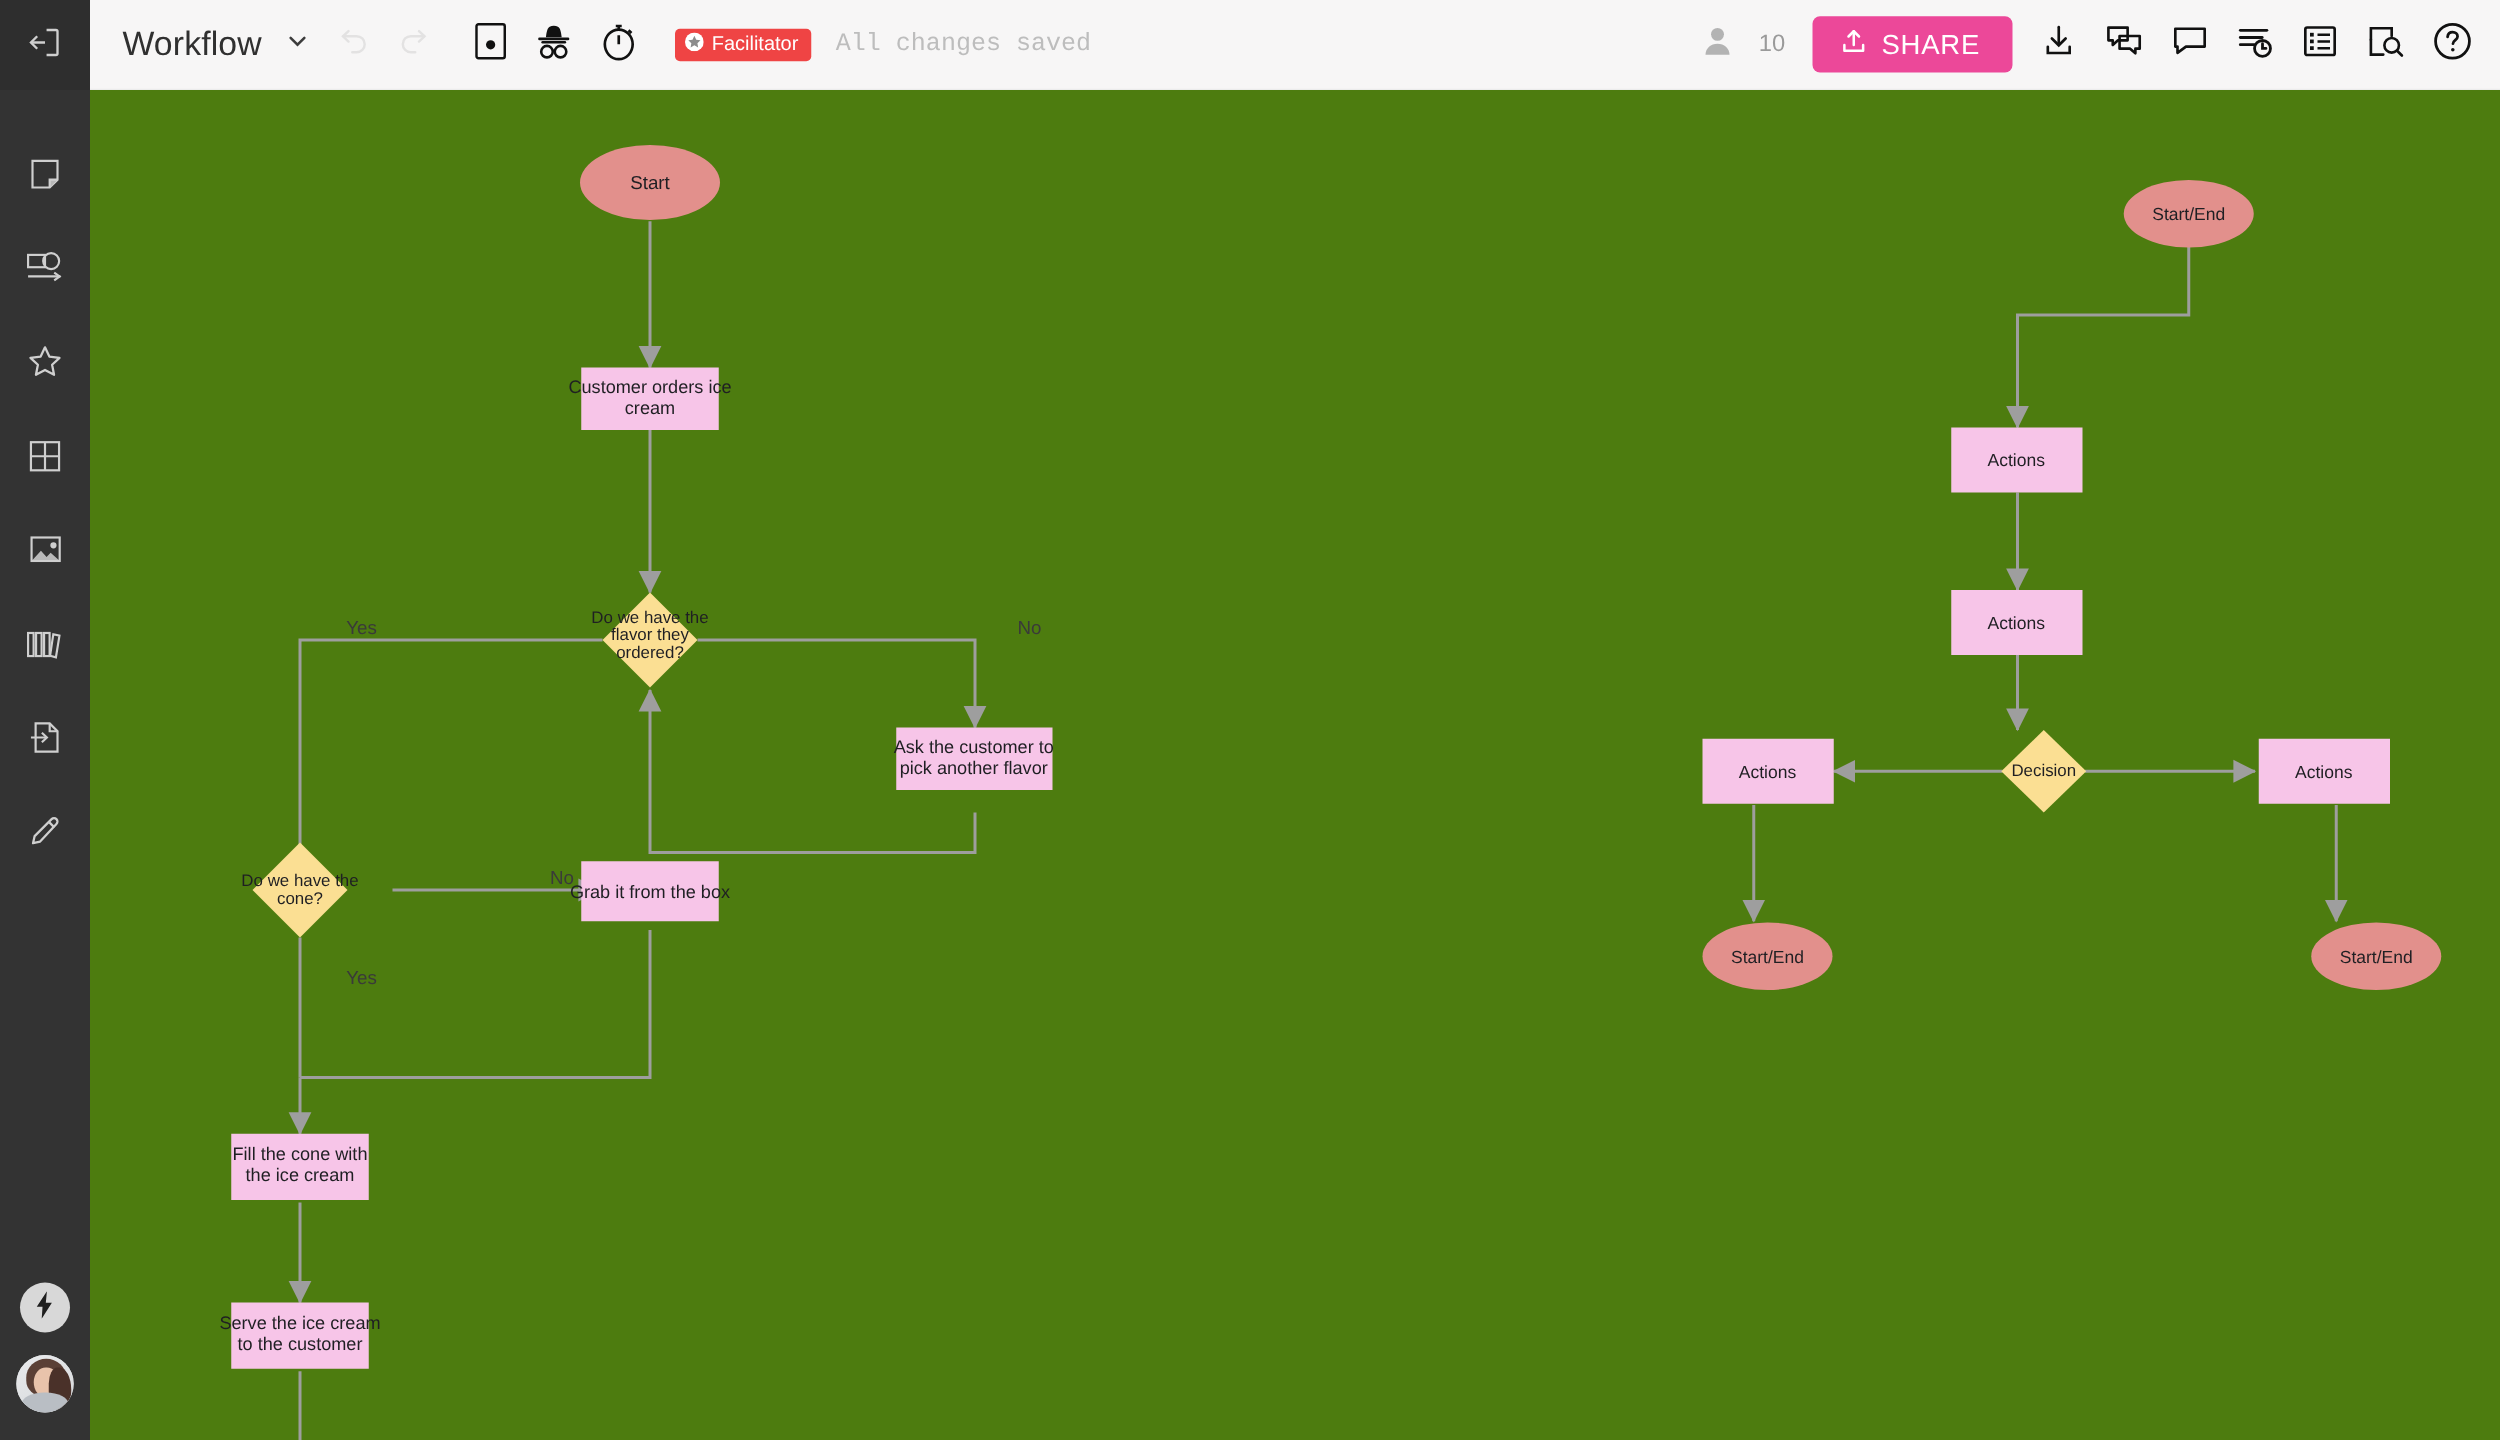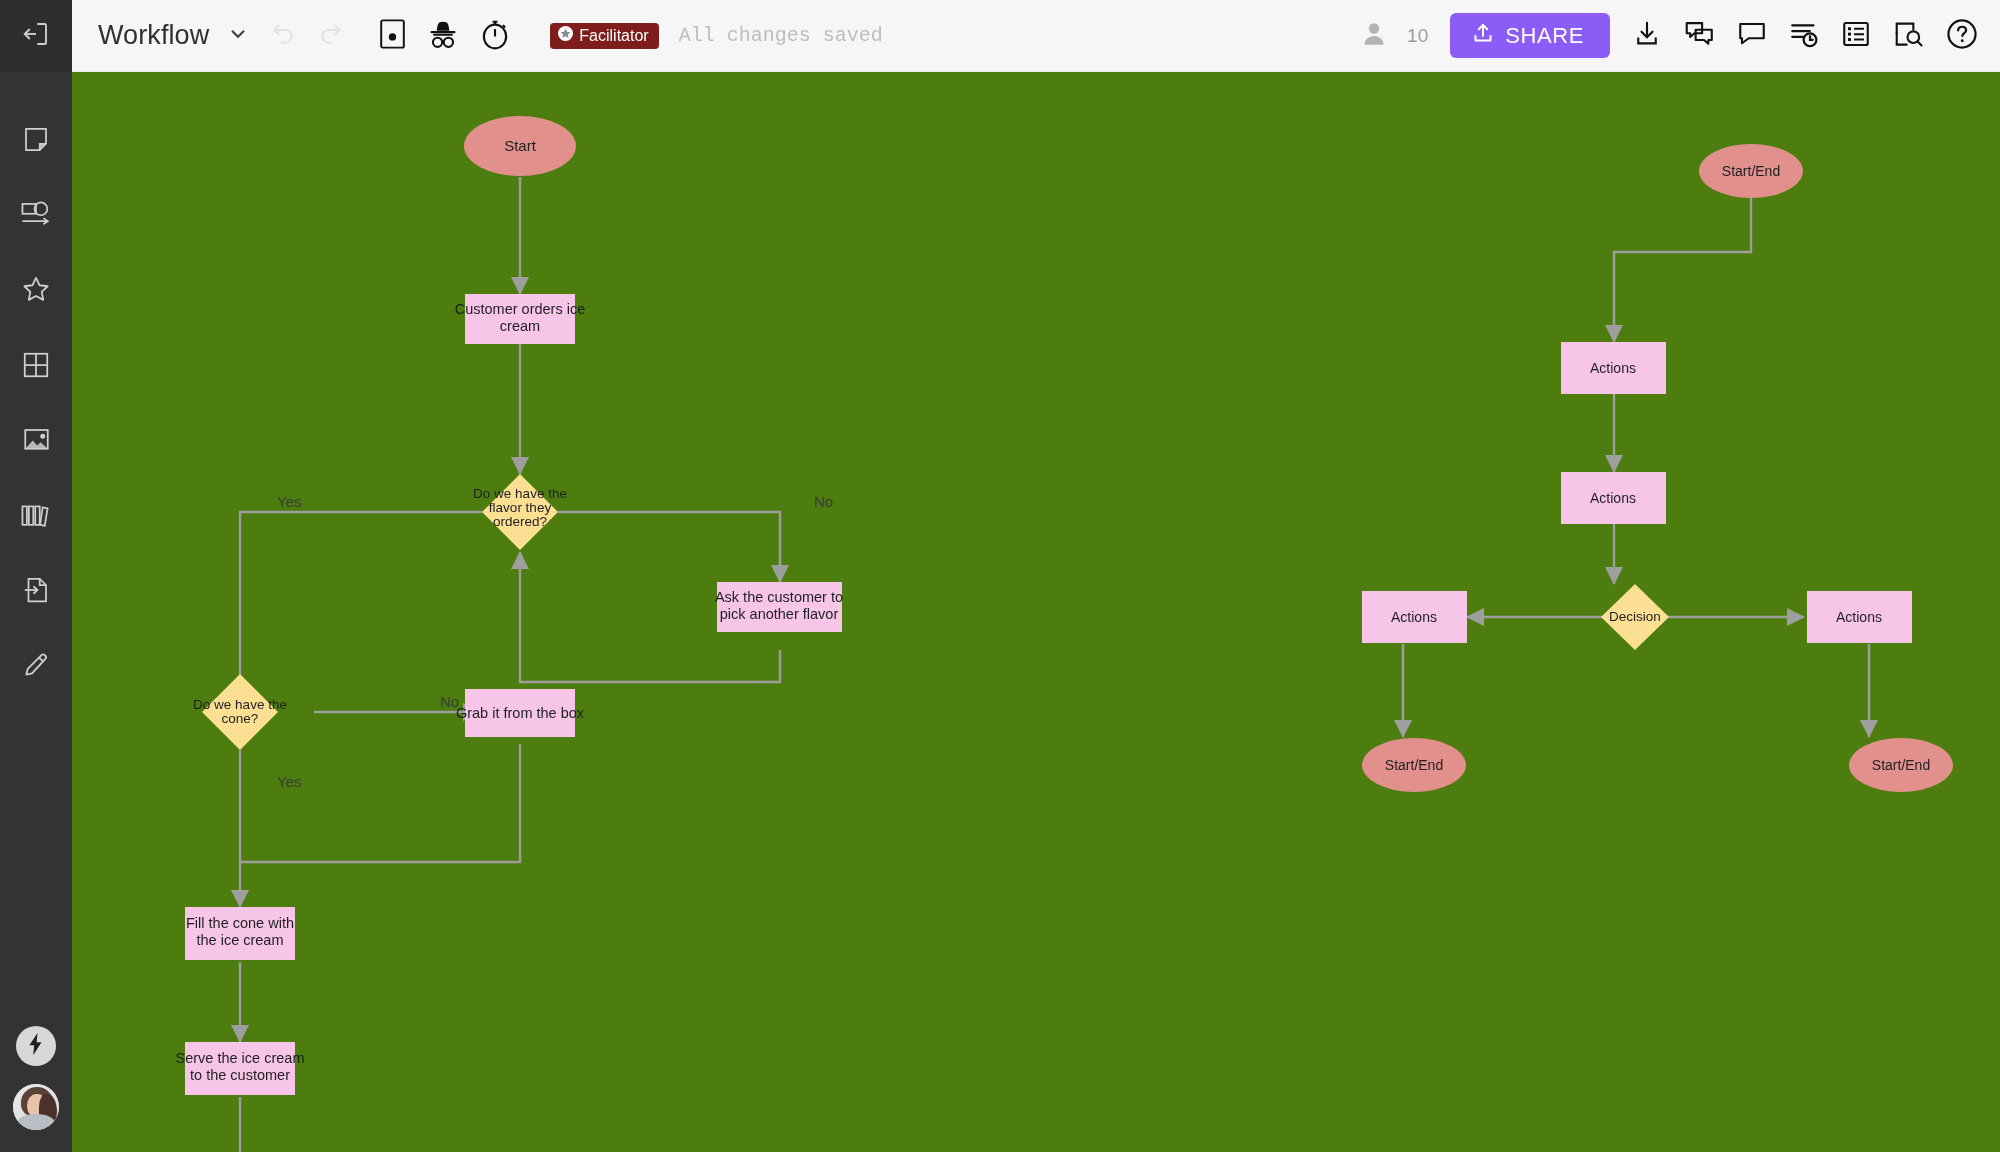--- a/index.html
+++ b/index.html
@@ -64,34 +64,34 @@
   }
   .doc-title {
     font-size: 27px; color: #303030; font-weight: 400;
     margin-left: 26px; letter-spacing: .1px;
     cursor: pointer;
   }
   .caret { margin-left: 18px; cursor: pointer; display:flex; align-items:center; }
   .tb-icon { margin-left: 20px; display: flex; align-items: center; justify-content: center; cursor: pointer; }
   .tb-icon.dis { opacity: .35; cursor: default; }
   .badge-facilitator {
-    margin-left: 40px;
+    margin-left: 30px;
     display: inline-flex; align-items: center; gap: 6px;
-    background: #7f1d1d; color: #ffffff;
+    background: #ef4444; color: #ffffff;
     border-radius: 4px;
     height: 26px; padding: 0 10px 0 8px;
     font-size: 16px; cursor: pointer;
   }
   .saved-text { margin-left: 20px; font-size: 20px; color: #bdbdbd; font-family: Liberation Mono, monospace; }
   .tb-right { margin-left: auto; display: flex; align-items: center; padding-right: 22px; }
   .people { display: flex; align-items: center; gap: 22px; margin-right: 22px; cursor: pointer; }
   .people-count { font-size: 19px; color: #9a9a9a; }
   .share-btn {
     display: inline-flex; align-items: center; gap: 11px;
-    background: #8b5cf6; color: #fff;
+    background: #ec4899; color: #fff;
     border: none; border-radius: 6px;
     height: 45px; padding: 0 26px 0 22px;
     font-size: 22px; font-family: "Liberation Sans", sans-serif;
     letter-spacing: .6px; cursor: pointer;
   }
   .tbr-icon { margin-left: 22px; cursor: pointer; display:flex; align-items:center; }
 
   
   #canvas {
     position: absolute; left: 72px; top: 72px;

